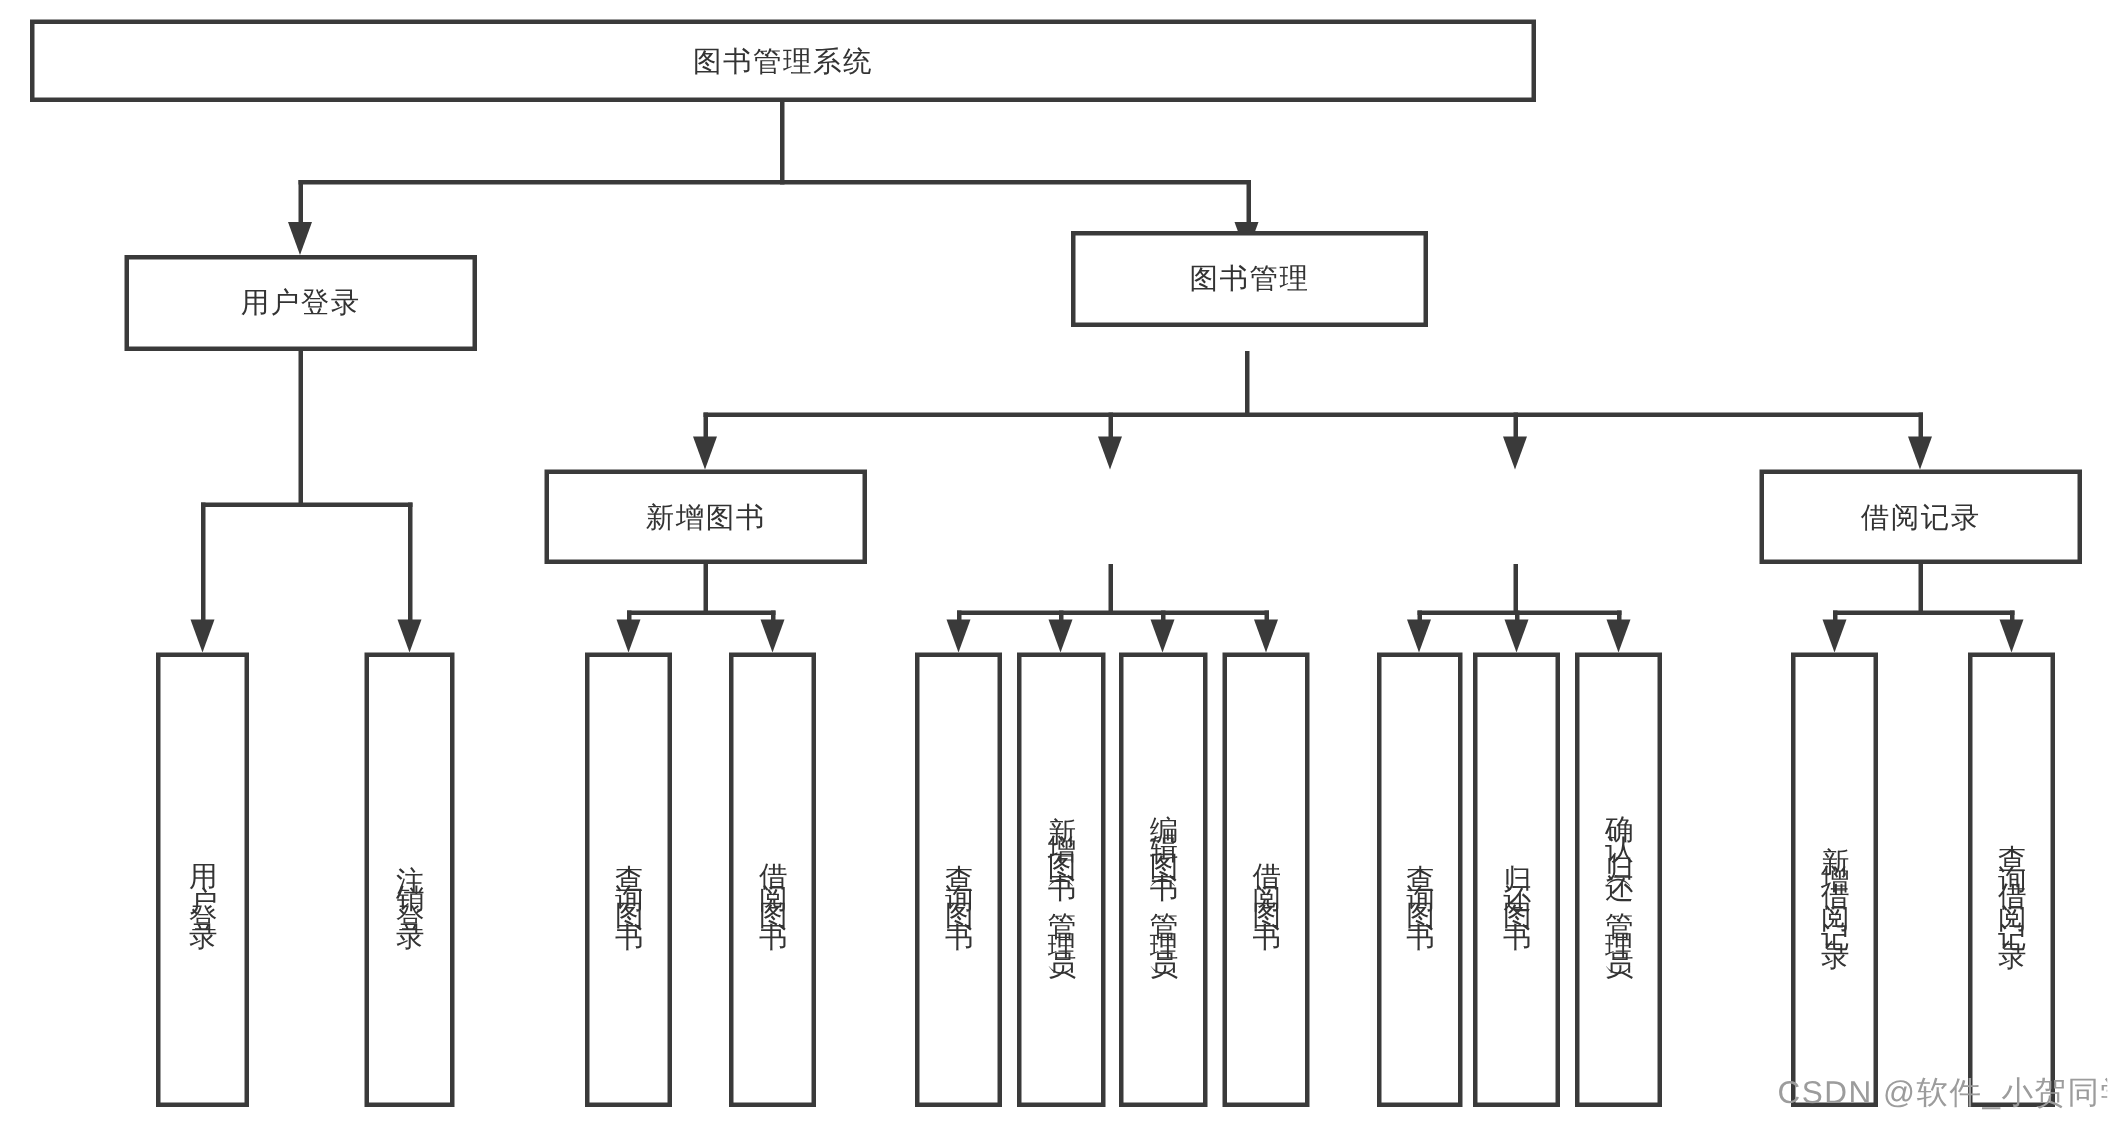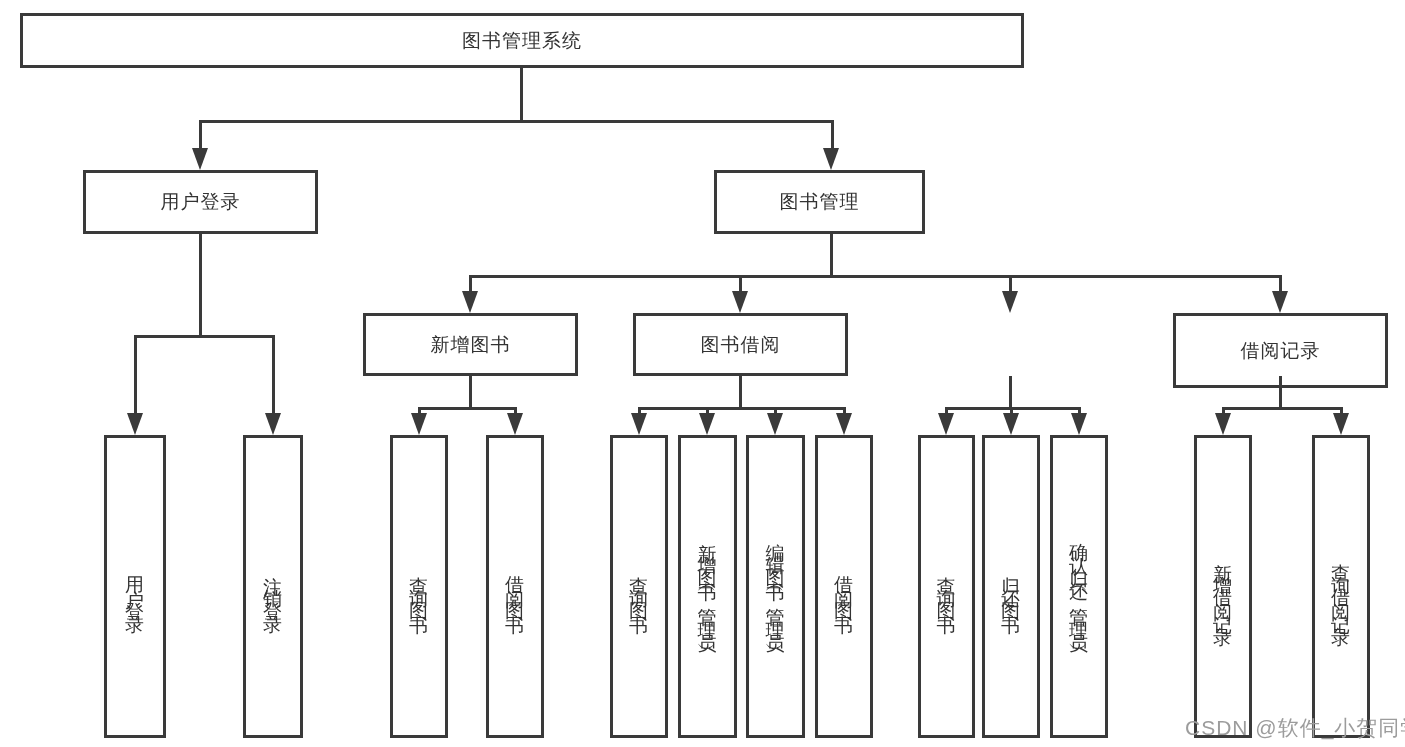--- a/index.html
+++ b/index.html
@@ -47,21 +47,21 @@
   <i class="ln" style="left:520px;top:68px;width:3px;height:55px;"></i>
   <i class="ln" style="left:199px;top:120px;width:634px;height:3px;"></i>
   <i class="ln" style="left:199px;top:120px;width:3px;height:30px;"></i>
   <i class="ln" style="left:831px;top:120px;width:3px;height:30px;"></i>
   <i class="ar" style="left:192px;top:148px;"></i>
   <i class="ar" style="left:823px;top:148px;"></i>
 
   <div class="box" style="left:83px;top:170px;width:235px;height:64px;">
     <span>用户登录</span>
   </div>
-  <div class="box" style="left:714px;top:170px;width:211px;height:64px;">
+  <div class="box" style="left:714px;top:154px;width:238px;height:64px;">
     <span>图书管理</span>
   </div>
 
   <i class="ln" style="left:199px;top:234px;width:3px;height:104px;"></i>
   <i class="ln" style="left:134px;top:335px;width:141px;height:3px;"></i>
   <i class="ln" style="left:134px;top:335px;width:3px;height:80px;"></i>
   <i class="ln" style="left:272px;top:335px;width:3px;height:80px;"></i>
   <i class="ar" style="left:127px;top:413px;"></i>
   <i class="ar" style="left:265px;top:413px;"></i>
 
@@ -72,24 +72,21 @@
   <i class="ln" style="left:1009px;top:275px;width:3px;height:18px;"></i>
   <i class="ln" style="left:1279px;top:275px;width:3px;height:18px;"></i>
   <i class="ar" style="left:462px;top:291px;"></i>
   <i class="ar" style="left:732px;top:291px;"></i>
   <i class="ar" style="left:1002px;top:291px;"></i>
   <i class="ar" style="left:1272px;top:291px;"></i>
 
   <div class="box" style="left:363px;top:313px;width:215px;height:63px;">
     <span>新增图书</span>
   </div>
-  <div class="box" style="left:633px;top:313px;width:215px;height:63px;">
-    <span>图书借阅</span>
-  </div>
-  <div class="box" style="left:1173px;top:313px;width:215px;height:75px;">
+  <div class="box" style="left:1173px;top:313px;width:215px;height:63px;">
     <span>借阅记录</span>
   </div>
 
   <i class="ln" style="left:469px;top:376px;width:3px;height:33px;"></i>
   <i class="ln" style="left:418px;top:407px;width:99px;height:3px;"></i>
   <i class="ln" style="left:418px;top:407px;width:3px;height:9px;"></i>
   <i class="ln" style="left:514px;top:407px;width:3px;height:9px;"></i>
   <i class="ar" style="left:411px;top:413px;"></i>
   <i class="ar" style="left:507px;top:413px;"></i>
 

